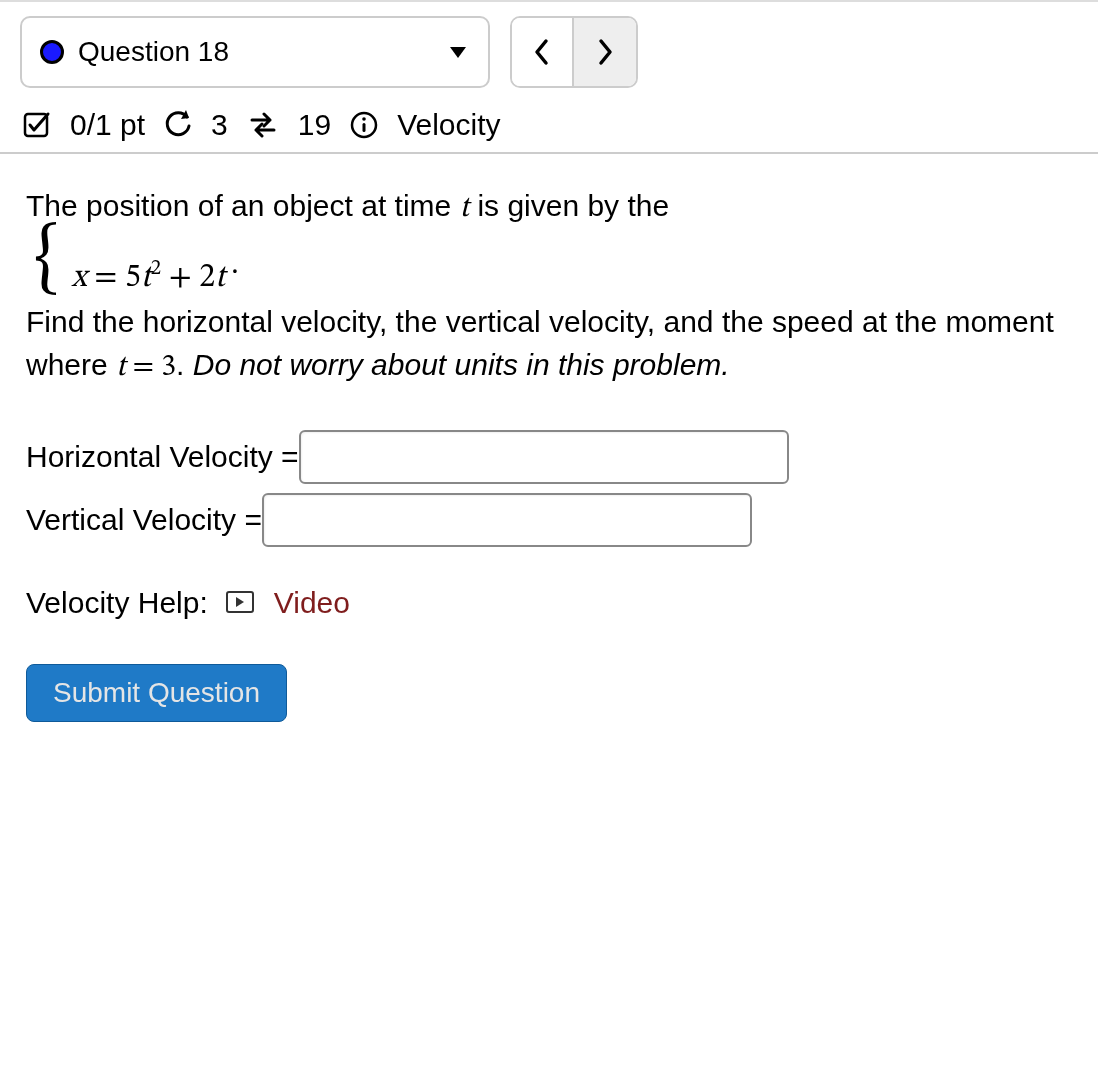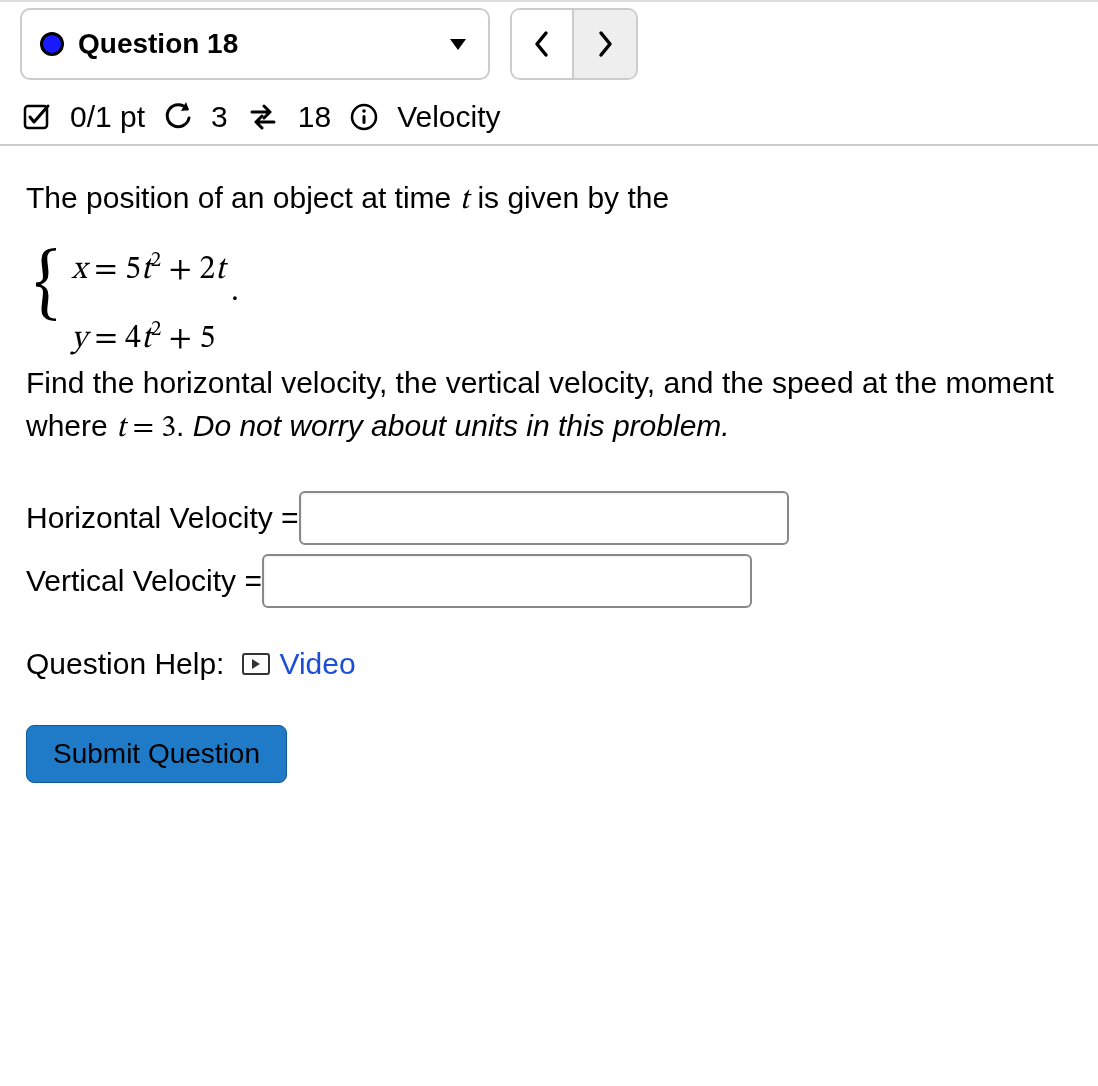--- a/index.html
+++ b/index.html
@@ -5,25 +5,24 @@
     * { box-sizing: border-box; margin: 0; padding: 0; }
     body {
       font-family: "Lucida Sans Unicode", "Lucida Grande", Verdana, sans-serif;
       font-size: 28px;
       color: #000;
       background: #fff;
       width: 1098px;
     }
     .topbar {
       border-top: 2px solid #ddd;
-      padding: 6px 20px 14px 20px;
+      padding: 14px 20px 14px 20px;
       display: flex;
       align-items: stretch;
       gap: 20px;
-      font-weight: bold;
     }
     .question-dropdown {
       border: 2px solid #ccc;
       border-radius: 10px;
       background: #fff;
       display: flex;
       align-items: center;
       justify-content: space-between;
       min-width: 470px;
       height: 72px;
@@ -95,34 +94,34 @@
     input.answer {
       border: 2px solid #888;
       border-radius: 6px;
       height: 54px;
       width: 490px;
       font-size: 26px;
       padding: 0 10px;
       box-shadow: inset 1px 1px 2px rgba(0,0,0,.06);
     }
     .help-row { margin-bottom: 40px; display:flex; align-items:center; gap: 18px;}
-    .video-link { color: #1d4ed8; cursor: pointer; display:inline-flex; align-items:center; gap:9px;}
+    .video-link { color: #7f1d1d; cursor: pointer; display:inline-flex; align-items:center; gap:20px;}
     .video-icon {
       display:inline-flex; align-items:center; justify-content:center;
       width:28px; height:22px; border:2px solid #333; border-radius:3px;
       position:relative; color:#333;
     }
     .video-icon::after{
       content:""; position:absolute;
       border-left:8px solid #333; border-top:5px solid transparent; border-bottom:5px solid transparent;
       left:8px;
     }
     .submit-btn {
       background: #1f7ac7;
-      color: #000000;
+      color: #e5e5e5;
       border: 1px solid #0f5a99;
       border-radius: 8px;
       font-size: 28px;
       padding: 12px 26px;
       cursor: pointer;
       font-family: inherit;
     }
   </style>
 </head>
 <body>
@@ -163,60 +162,59 @@
         <path d="M23 0 l3 8 l-8 1 z" fill="#000"></path>
       </svg>
   </span>
   <span>3</span>
   <span class="icon-svg">
     <svg width="34" height="30" viewBox="0 0 34 30">
         <path d="M6 10 h18 M24 10 l-6 -6 M24 10 l-6 6" fill="none" stroke="#000" stroke-width="3" stroke-linecap="round" stroke-linejoin="round"></path>
         <path d="M28 20 h-18 M10 20 l6 -6 M10 20 l6 6" fill="none" stroke="#000" stroke-width="3" stroke-linecap="round" stroke-linejoin="round"></path>
       </svg>
   </span>
-  <span>18</span>
+  <span>19</span>
   <span class="icon-svg">
     <svg width="30" height="30" viewBox="0 0 30 30">
         <circle cx="15" cy="15" r="12" fill="none" stroke="#000" stroke-width="2.5"></circle>
         <circle cx="15" cy="9" r="1.8" fill="#000"></circle>
         <rect x="13.5" y="13" width="3" height="9" rx="1.5" fill="#000"></rect>
       </svg>
   </span>
   <span style="cursor:pointer;">Velocity</span>
 </div>
 
 <div class="content">
 
   <div class="prompt">
     <span>The position of an object at time </span><span class="math-serif math-it">t</span><span> is given by the</span>
     <br>
     <span class="eq-inline">
       <span class="brace">{</span>
       <span class="eq-stack math-serif">
         <div><span class="math-it">x</span> = 5<span class="math-it">t</span><sup>2</sup> + 2<span class="math-it">t</span></div>
-        <div><span class="math-it">y</span> = 4<span class="math-it">t</span><sup>2</sup> + 5</div>
       </span>
     </span><span class="math-serif" style="padding-left:6px;">.</span>
     <br>
     <span>Find the horizontal velocity, the vertical velocity, and the speed at the moment where </span><span class="math-serif"><span class="math-it">t</span> = 3</span><span>. </span><span class="math-it">Do not worry about units in this problem.</span>
   </div>
 
   <div class="answers">
     <div class="answer-row">
       <span>Horizontal Velocity = </span>
       <input class="answer" type="text" style="">
     </div>
     <div class="answer-row">
       <span>Vertical Velocity = </span>
       <input class="answer" type="text" style="">
     </div>
   </div>
 
   <div class="help-row">
-    <span>Question Help:</span>
+    <span>Velocity Help:</span>
     <span class="video-link">
       <span class="video-icon"></span>
       <span>Video</span>
     </span>
   </div>
 
   <button class="submit-btn">
     <span>Submit Question</span>
   </button>
 

